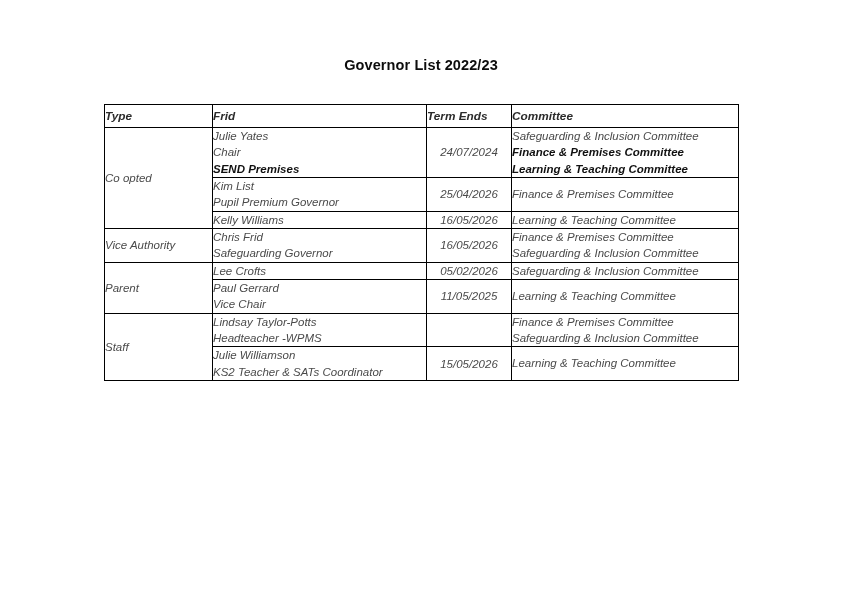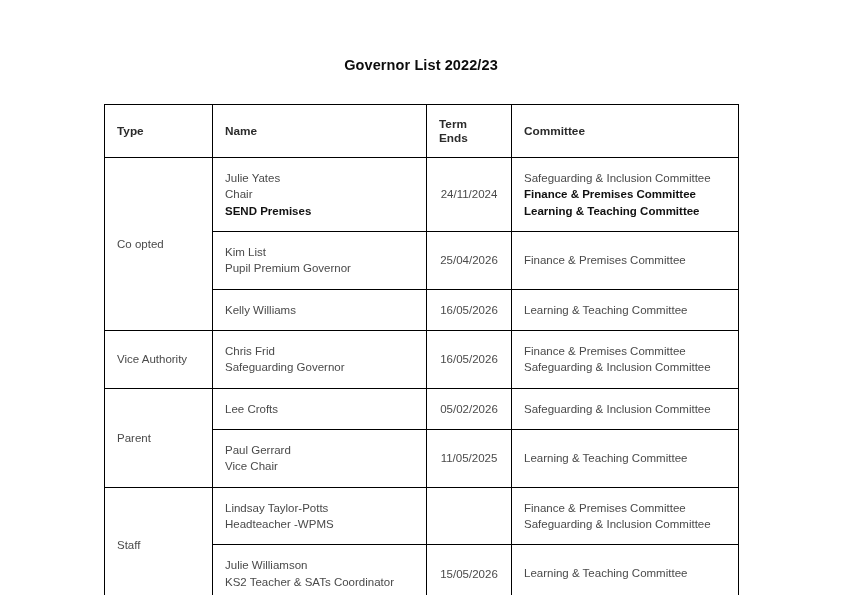--- a/index.html
+++ b/index.html
@@ -51,21 +51,22 @@
 
   table.governor-table col.c-type { width: 108px; }
   table.governor-table col.c-name { width: 214px; }
   table.governor-table col.c-term { width: 85px; }
   table.governor-table col.c-comm { width: 227px; }
 
   table.governor-table th,
   table.governor-table td {
     border: 1px solid #000000;
     vertical-align: middle;
-    padding: 12px;
+    padding: 0;
+    font-style: italic;
   }
 
   
   thead th {
     text-align: left;
     font-weight: bold;
     color: #2b2b2b;
     font-size: 11.8px;
     height: 22px;
     padding: 2px 0 3px 6px;
@@ -124,34 +125,34 @@
     <table class="governor-table">
       <colgroup>
         <col class="c-type">
         <col class="c-name">
         <col class="c-term">
         <col class="c-comm">
       </colgroup>
       <thead>
         <tr>
           <th>Type</th>
-          <th>Name</th>
+          <th>Frid</th>
           <th>Term Ends</th>
           <th>Committee</th>
         </tr>
       </thead>
       <tbody id="table-body">
           <tr class="group-start">
             <td class="type-cell" rowspan="3">Co opted</td>
             <td class="name-cell">
               <span class="line">Julie Yates</span>
               <span class="line">Chair</span>
               <span class="line em">SEND Premises</span>
             </td>
-            <td class="term-cell">24/11/2024</td>
+            <td class="term-cell">24/07/2024</td>
             <td class="comm-cell">
               <span class="line">Safeguarding &amp; Inclusion Committee</span>
               <span class="line em">Finance &amp; Premises Committee</span>
               <span class="line em">Learning &amp; Teaching Committee</span>
             </td>
           </tr>
           <tr>
             <td class="name-cell">
               <span class="line">Kim List</span>
               <span class="line">Pupil Premium Governor</span>

